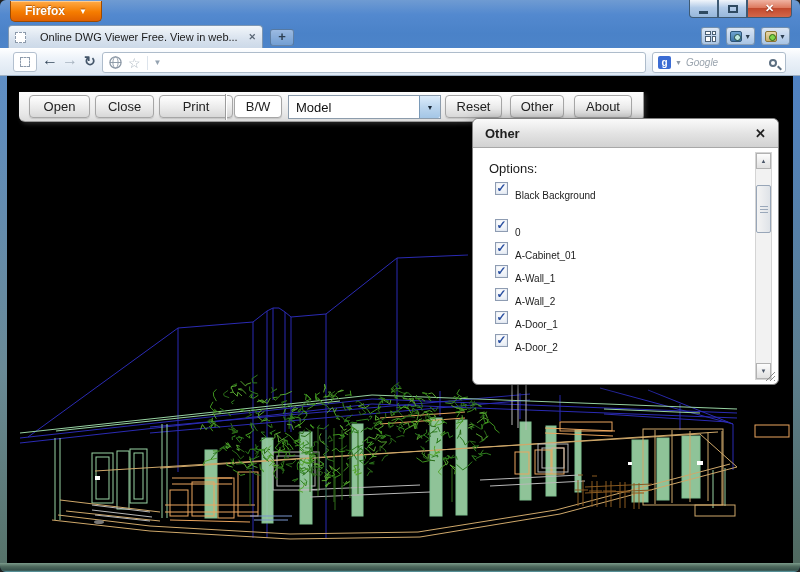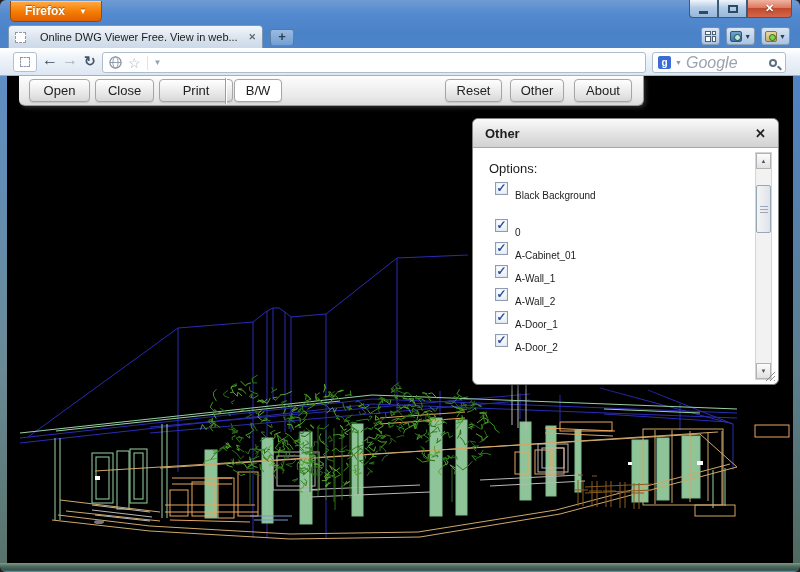--- a/index.html
+++ b/index.html
@@ -66,37 +66,37 @@
     border:1px solid #aebccb; border-radius:3px; display:flex; align-items:center; padding:0 6px; gap:6px; }
   .globe { width:13px; height:13px; flex:none; }
   .url-text { font-size:13px; color:#1d1d1d; flex:1; }
   .star { font-size:14px; color:#a9b4bf; flex:none; }
   .url-dd { font-size:8px; color:#94a2b0; flex:none; padding-left:6px; border-left:1px solid #dde4ec; height:14px; line-height:14px; }
   .searchbar { position:absolute; left:652px; top:3px; width:134px; height:21px; background:#fff;
     border:1px solid #aebccb; border-radius:3px; display:flex; align-items:center; padding:0 5px; gap:4px; }
   .g-ico { width:13px; height:13px; background:#3b6cd4; border-radius:2px; color:#fff; font-size:10px; font-weight:bold;
     display:flex; align-items:center; justify-content:center; flex:none; }
   .s-dd { font-size:7px; color:#8b98a6; flex:none; }
-  .s-ph { font-size:16px; color:#9aa4ae; font-style:italic; flex:1; }
+  .s-ph { font-size:10px; color:#9aa4ae; font-style:italic; flex:1; }
   .mag { width:8px; height:8px; border:2px solid #5d6f81; border-radius:50%; position:relative; flex:none; margin-right:3px; }
   .mag::after { content:""; position:absolute; left:6px; top:6px; width:5px; height:2px; background:#5d6f81; transform:rotate(45deg); }
 
   
   .b-left  { position:absolute; left:0; top:76px; width:7px; height:487px;
     background:linear-gradient(180deg,#5f8ec4,#6a8a96 60%,#57736a); }
   .b-right { position:absolute; right:0; top:76px; width:7px; height:487px;
     background:linear-gradient(180deg,#4f82c4,#5c7e8e 60%,#50695f); }
   .b-bottom{ position:absolute; left:0; top:563px; width:800px; height:9px;
     background:linear-gradient(180deg,#7a9a8a 0%,#4d685c 40%,#36504a 80%,#63a8b4 100%); }
 
   
   .page { position:absolute; left:7px; top:76px; width:786px; height:487px; background:#000; overflow:hidden; }
 
   
-  .vtoolbar { position:absolute; left:12px; top:0; width:625px; height:30px;
+  .vtoolbar { position:absolute; left:12px; top:16px; width:625px; height:30px;
     background:linear-gradient(180deg,#fdfdfd,#e8e8e8 75%,#dcdcdc);
     border-bottom:1px solid #9a9a9a; border-right:1px solid #9a9a9a; border-radius:0 0 6px 6px;
     box-shadow:2px 2px 4px rgba(90,90,90,.45); }
   .vbtn { position:absolute; top:3px; height:23px; border:1px solid #a6a6a6; border-radius:4px;
     background:linear-gradient(180deg,#ffffff,#e9e9e9 60%,#d8d8d8); color:#222; font-size:13px;
     display:flex; align-items:center; justify-content:center; cursor:default;
     box-shadow:0 1px 1px rgba(0,0,0,.12); }
   .vsep { position:absolute; left:206px; top:2px; width:1px; height:26px; background:#9c9c9c; box-shadow:1px 0 0 #fff; }
   .vselect { position:absolute; left:269px; top:3px; width:153px; height:24px; background:#fff;
     border:1px solid #8c9cac; display:flex; }
@@ -663,20 +663,24 @@
           </g>
       </g>
     </svg>
 
     <div class="vtoolbar">
       <div class="vbtn" style="left:10px;width:61px;">Open</div>
       <div class="vbtn" style="left:76px;width:59px;">Close</div>
       <div class="vbtn" style="left:140px;width:74px;">Print</div>
       <div class="vsep"></div>
       <div class="vbtn" style="left:215px;width:48px;background:#fff;">B/W</div>
+      <div class="vselect">
+        <span class="sel-text">Model</span>
+        <span class="sel-arrow">▼</span>
+      </div>
       <div class="vbtn" style="left:426px;width:57px;">Reset</div>
       <div class="vbtn" style="left:491px;width:54px;">Other</div>
       <div class="vbtn" style="left:555px;width:58px;">About</div>
     </div>
 
     <div class="panel">
       <div class="panel-header">
         <span class="panel-title">Other</span>
         <span class="panel-close">✕</span>
       </div>

